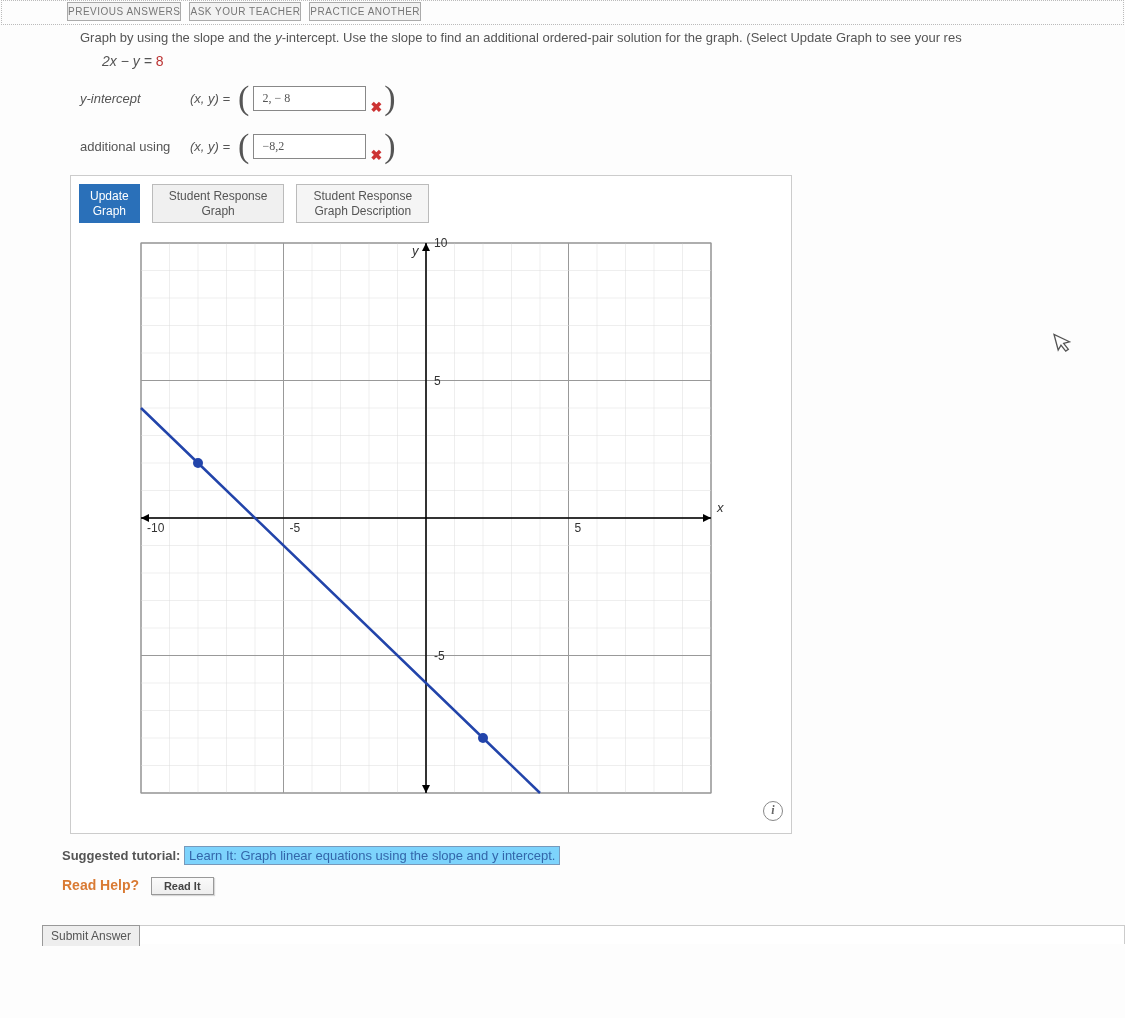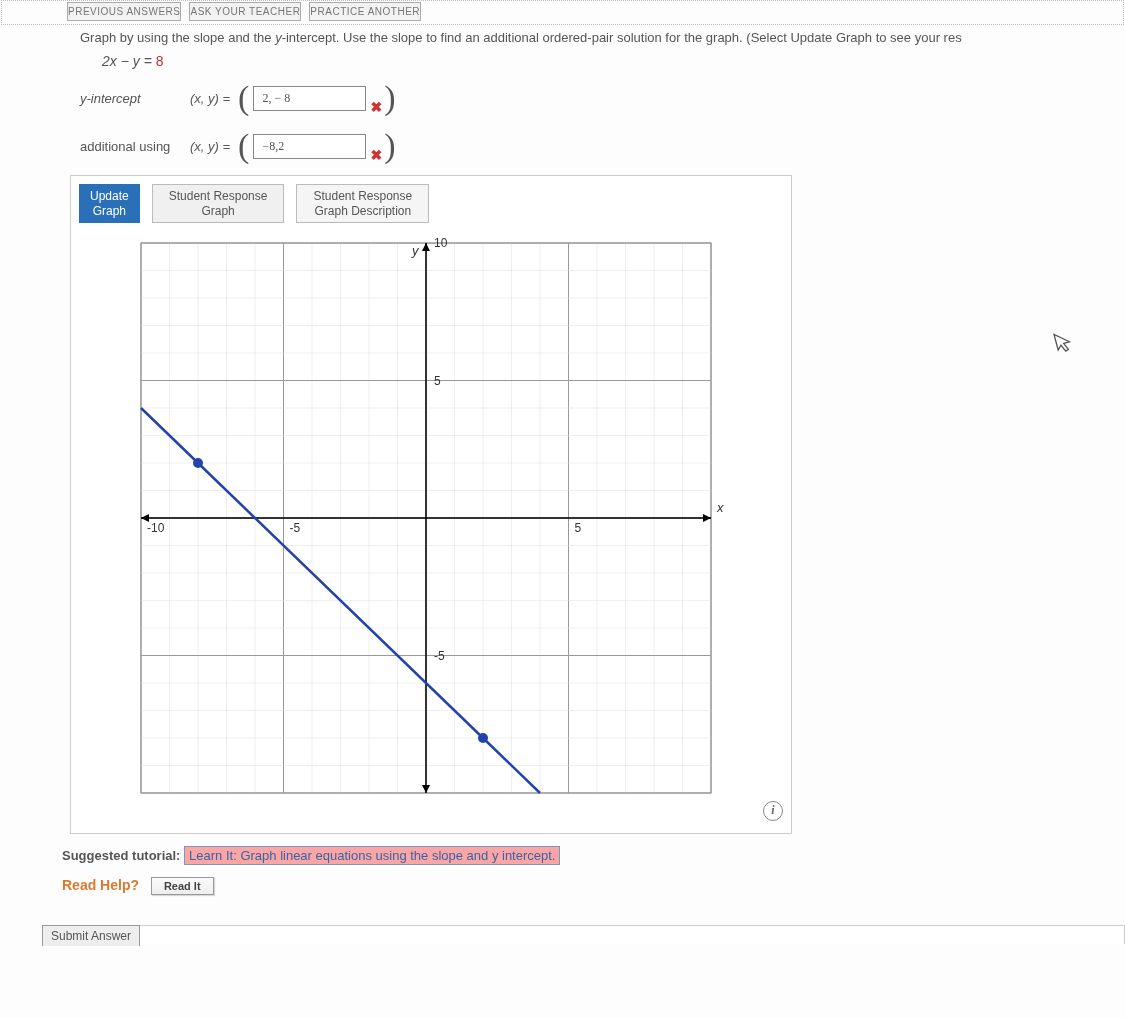--- a/index.html
+++ b/index.html
@@ -132,21 +132,21 @@
   .tutorial-row {
     margin: 14px 0 0 62px;
     font-size: 13px;
     color: #555;
   }
   .tutorial-row .bold { font-weight: bold; }
   .tutorial-link {
     border: 1px solid #7799bb;
     color: #3366aa;
     padding: 1px 4px;
-    background: #fca5a5;
+    background: #7dd3fc;
     font-size: 13px;
     cursor: pointer;
   }
   .need-help {
     margin: 14px 0 0 62px;
     font-size: 14px;
     font-weight: bold;
     color: #d97a33;
   }
   .read-it {

